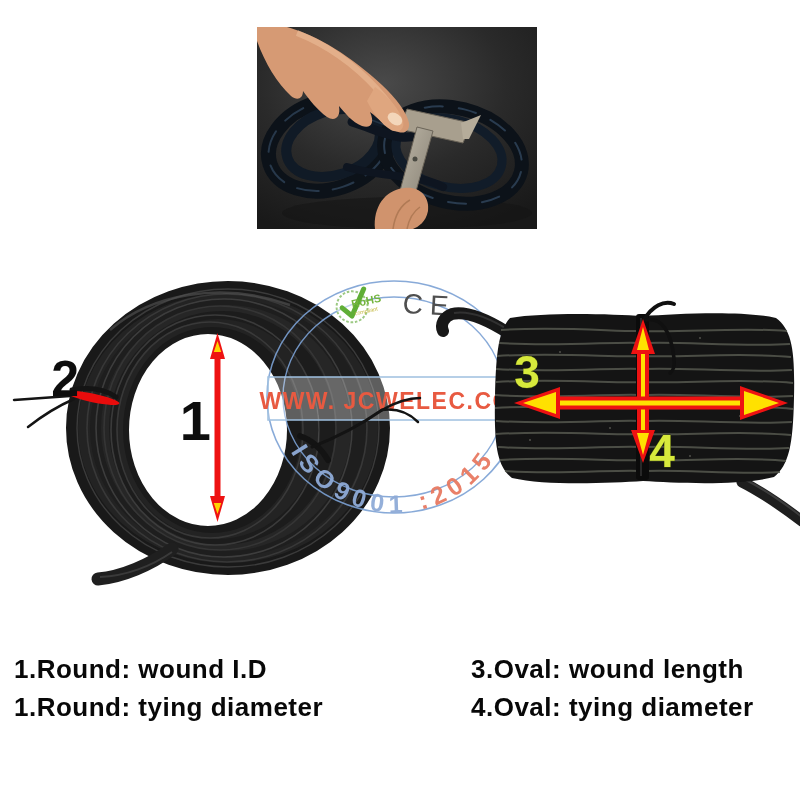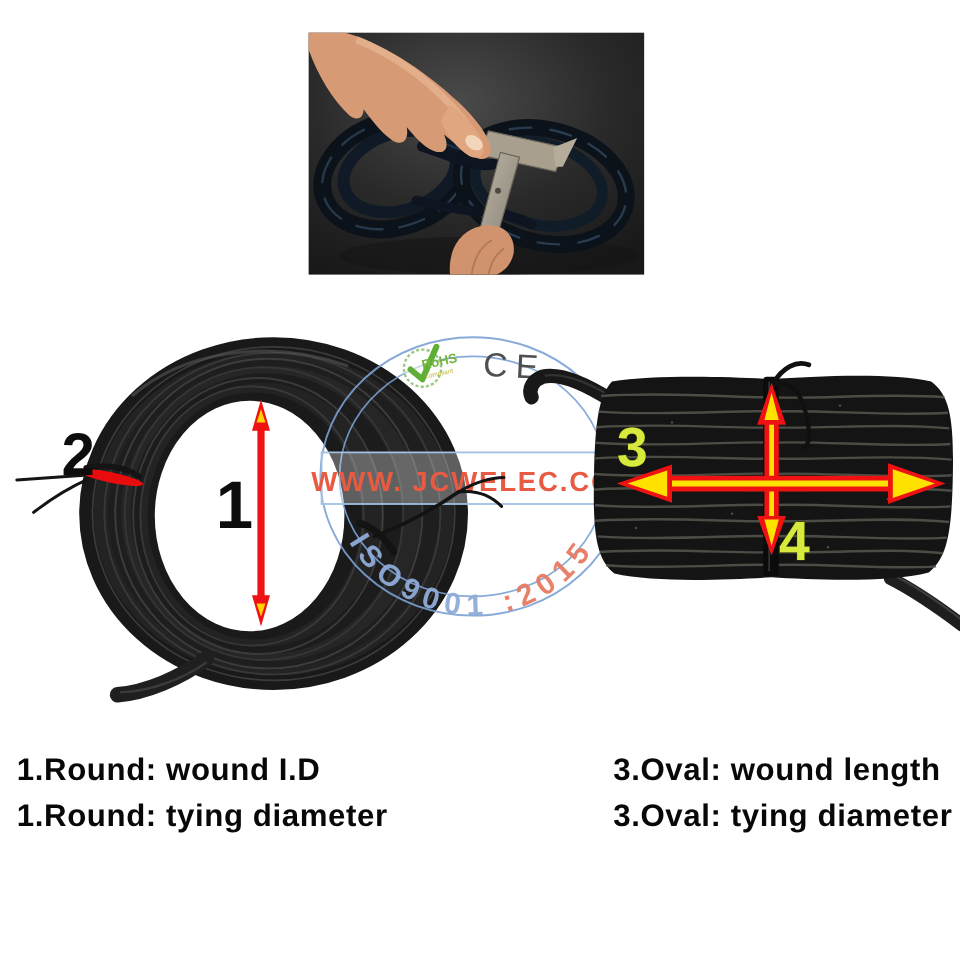--- a/index.html
+++ b/index.html
@@ -2,23 +2,23 @@
 <html><head>
 <meta charset="utf-8">
 <style>
   html,body{margin:0;padding:0;}
   body{
     width:800px;height:800px;position:relative;background:#ffffff;overflow:hidden;
     font-family:"Liberation Sans","DejaVu Sans",sans-serif;
   }
   #stage{position:absolute;left:0;top:0;width:800px;height:800px;}
   .captions{position:absolute;color:#080808;font-size:26px;font-weight:bold;
-    letter-spacing:0.5px;line-height:38px;white-space:nowrap;}
+    letter-spacing:0.5px;line-height:38px;white-space:nowrap;margin-top:28px;}
   .captions-left{left:14px;top:622px;}
-  .captions-right{left:511px;top:622px;}
+  .captions-right{left:471px;top:622px;}
 </style>
 </head>
 <body>
 
 <svg id="stage" viewBox="0 0 800 800">
   <defs>
     <radialGradient id="photoBg" cx="45%" cy="28%" r="80%">
       <stop offset="0%" stop-color="#4a4a4a"></stop>
       <stop offset="55%" stop-color="#2a2a2a"></stop>
       <stop offset="100%" stop-color="#191919"></stop>
@@ -202,14 +202,14 @@
   <text x="527" y="388" text-anchor="middle" font-size="46" font-weight="bold" fill="#d7e93c" stroke="#39430b" stroke-width="0.8" paint-order="stroke">3</text>
   <text x="662" y="467" text-anchor="middle" font-size="46" font-weight="bold" fill="#d7e93c" stroke="#39430b" stroke-width="0.8" paint-order="stroke">4</text>
 </svg>
 
 <div class="captions captions-left">
   <div>1.Round: wound I.D</div>
   <div>1.Round: tying diameter</div>
 </div>
 <div class="captions captions-right">
   <div>3.Oval: wound length</div>
-  <div>3.Oval: tying diameter</div>
+  <div>4.Oval: tying diameter</div>
 </div>
 
 </body></html>

